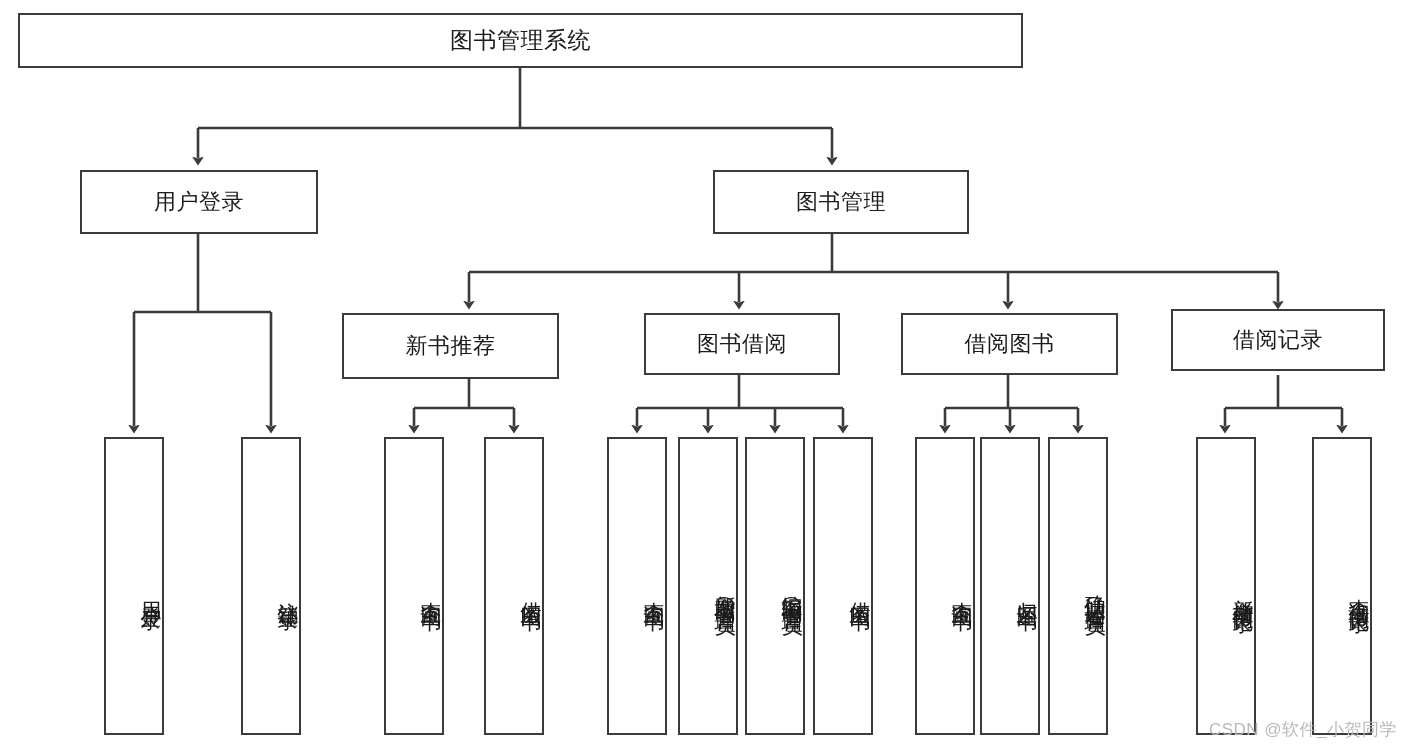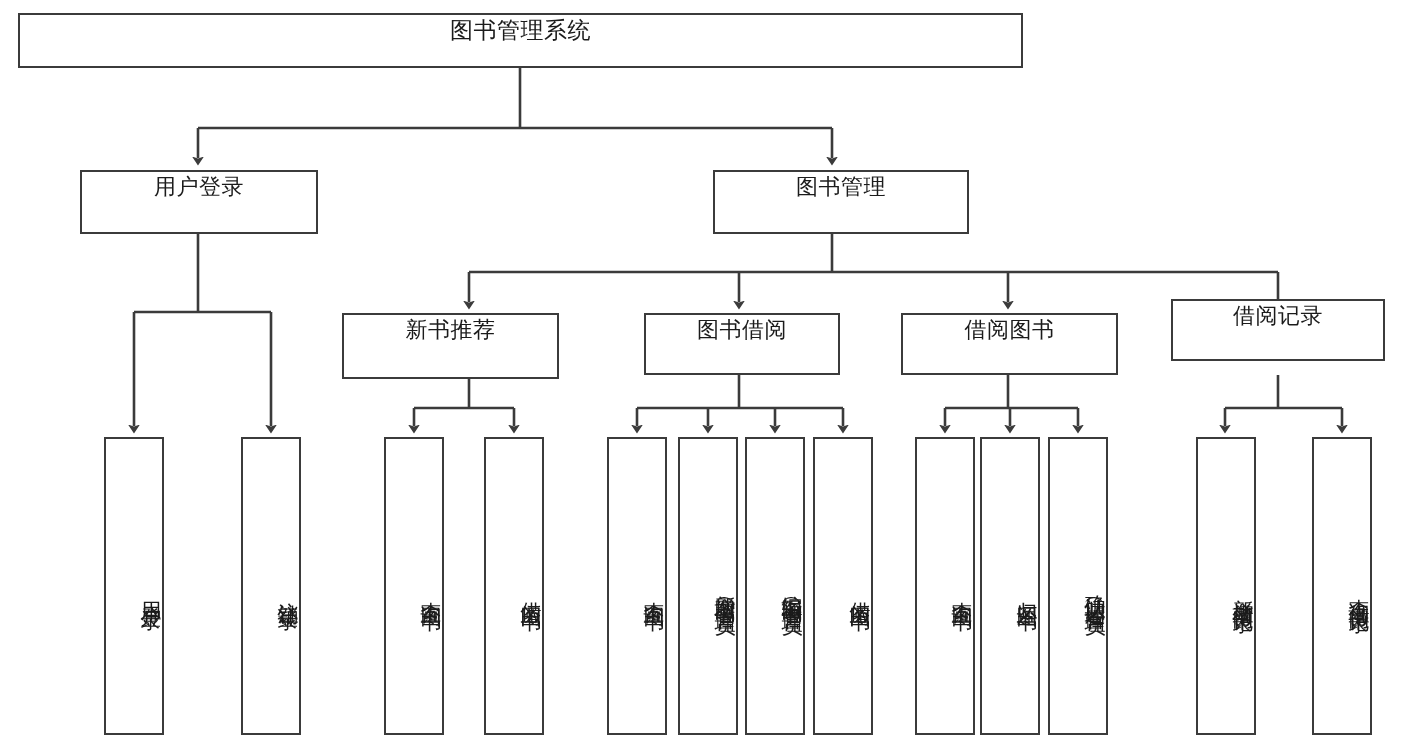--- a/index.html
+++ b/index.html
@@ -24,20 +24,21 @@
     width: 1405px;
     height: 747px;
     pointer-events: none;
   }
   .node {
     position: absolute;
     box-sizing: border-box;
     background: #ffffff;
     border: 2px solid #3b3b3b;
     display: flex;
+    align-items: center;
     justify-content: center;
     color: #1b1b1b;
   }
   .node.horiz {
     font-size: 22px;
     letter-spacing: 0.5px;
   }
   .node.vert {
     writing-mode: vertical-rl;
     text-orientation: upright;
@@ -135,21 +136,21 @@
 
   <div class="node horiz" style="left:342px; top:313px; width:217px; height:66px;">
     <span>新书推荐</span>
   </div>
   <div class="node horiz" style="left:644px; top:313px; width:196px; height:62px;">
     <span>图书借阅</span>
   </div>
   <div class="node horiz" style="left:901px; top:313px; width:217px; height:62px;">
     <span>借阅图书</span>
   </div>
-  <div class="node horiz" style="left:1171px; top:299px; width:214px; height:62px;">
+  <div class="node horiz" style="left:1171px; top:309px; width:214px; height:62px;">
     <span>借阅记录</span>
   </div>
 
   <div class="node vert" style="left:104px; top:437px; width:60px; height:298px;">
     <span>用户登录</span>
   </div>
   <div class="node vert" style="left:241px; top:437px; width:60px; height:298px;">
     <span>注销登录</span>
   </div>
 
@@ -183,14 +184,15 @@
     <span>确认归还（管理员）</span>
   </div>
 
   <div class="node vert" style="left:1196px; top:437px; width:60px; height:298px;">
     <span>新增借阅记录</span>
   </div>
   <div class="node vert" style="left:1312px; top:437px; width:60px; height:298px;">
     <span>查询借阅记录</span>
   </div>
 
+  <div id="watermark">CSDN @软件_小贺同学</div>
 
 </div>
 
 </body></html>

